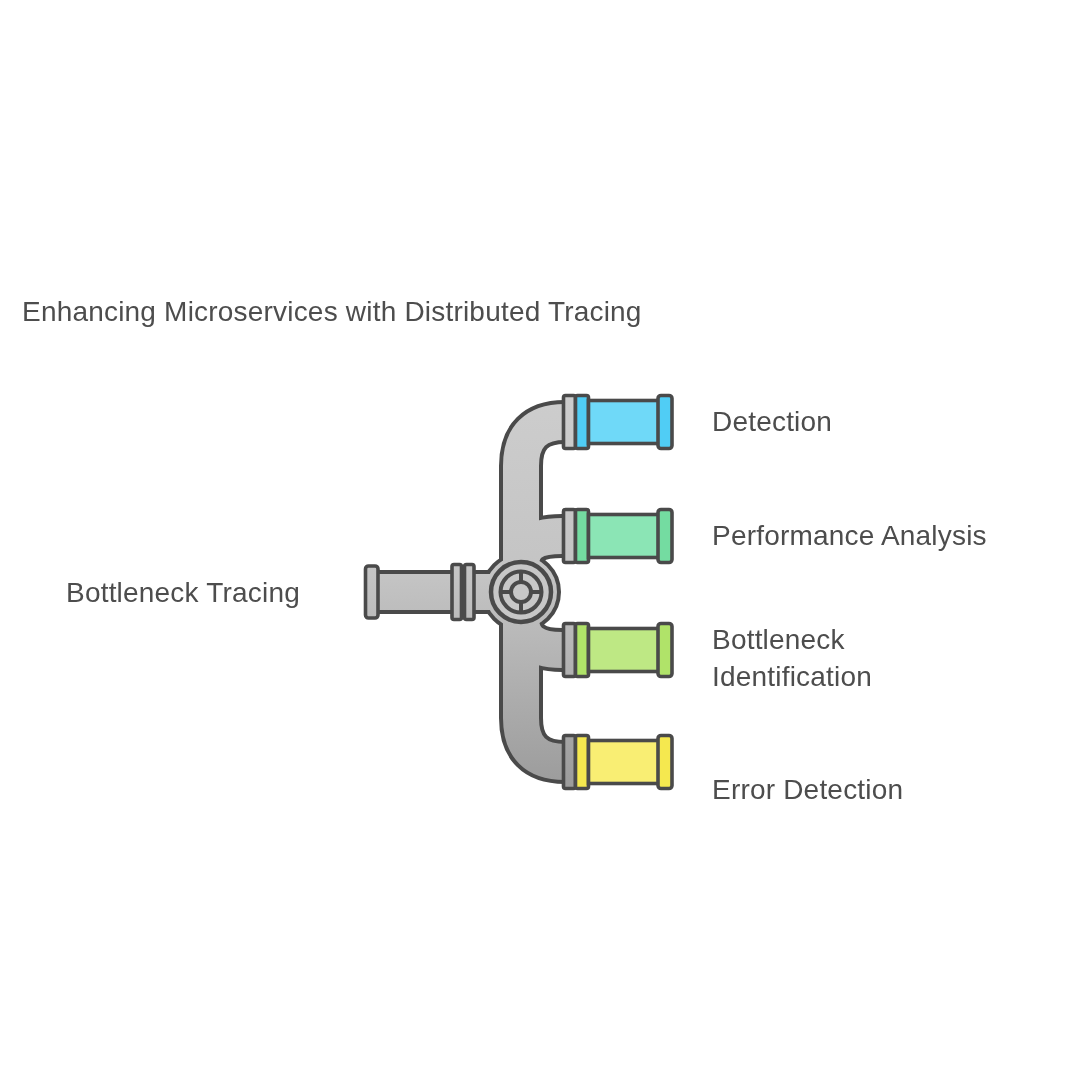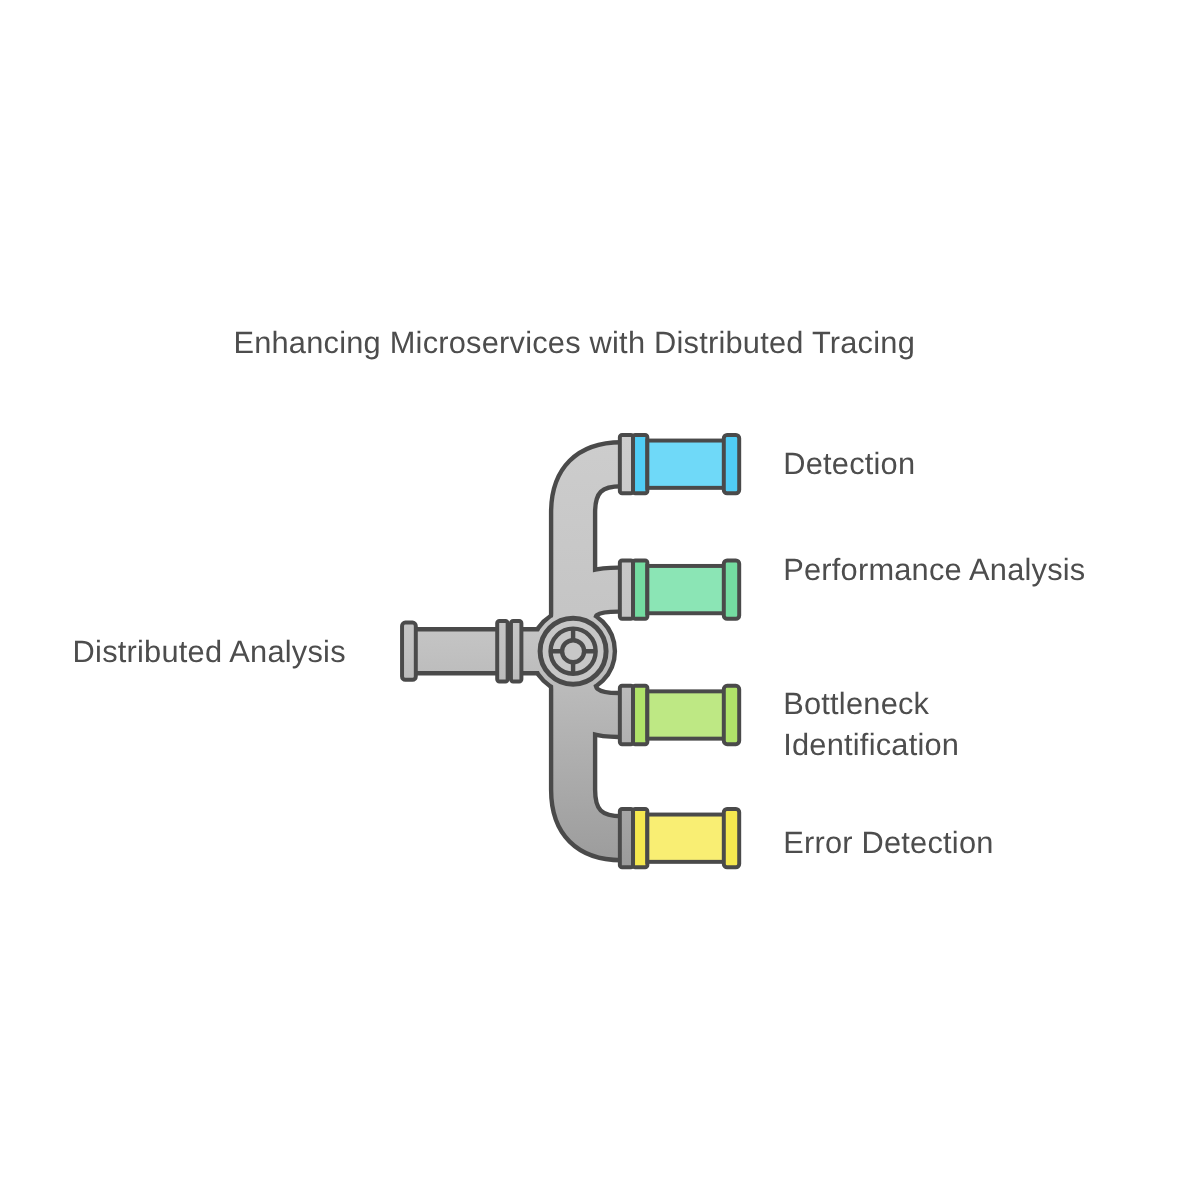--- a/index.html
+++ b/index.html
@@ -13,28 +13,27 @@
   .txt{
     position:absolute;
     color:#4d4d4d;
     font-size:28px;
     line-height:36px;
     letter-spacing:.2px;
     white-space:nowrap;
   }
   #title{
     left:22px;top:294px;width:1000px;
-    text-align:center;
   }
   #source-label{left:66px;top:575px;}
   .branch-label{left:712px;}
   #label-0{top:404px;}
-  #label-1{top:500px;}
+  #label-1{top:518px;}
   #label-2{top:621px;width:240px;white-space:normal;line-height:37px;}
-  #label-3{top:748px;}
+  #label-3{top:772px;}
   svg{position:absolute;left:0;top:0;}
   .st{stroke:#4a4a4a;}
 </style>
 </head>
 <body>
 
 <div id="stage">
 
   <svg width="1080" height="1080" viewBox="0 0 1080 1080">
     <defs>
@@ -100,20 +99,20 @@
     <g class="st" stroke-width="3.6">
       <rect x="563.5" y="735.5" width="12" height="53" rx="2" fill="url(#gg)"></rect>
       <rect x="575.5" y="735.5" width="13" height="53" rx="2" fill="#f5e84f"></rect>
       <rect x="588.5" y="740.5" width="71" height="43" fill="#f9ee73"></rect>
       <rect x="658" y="735.5" width="14" height="53" rx="3" fill="#f5e84f"></rect>
     </g>
   </svg>
 
   <div id="title" class="txt">Enhancing Microservices with Distributed Tracing</div>
 
-  <div id="source-label" class="txt">Distributed Analysis</div>
+  <div id="source-label" class="txt">Bottleneck Tracing</div>
 
   <div id="label-0" class="txt branch-label">Detection</div>
   <div id="label-1" class="txt branch-label">Performance Analysis</div>
   <div id="label-2" class="txt branch-label">Bottleneck Identification</div>
   <div id="label-3" class="txt branch-label">Error Detection</div>
 
 </div>
 
 </body></html>

